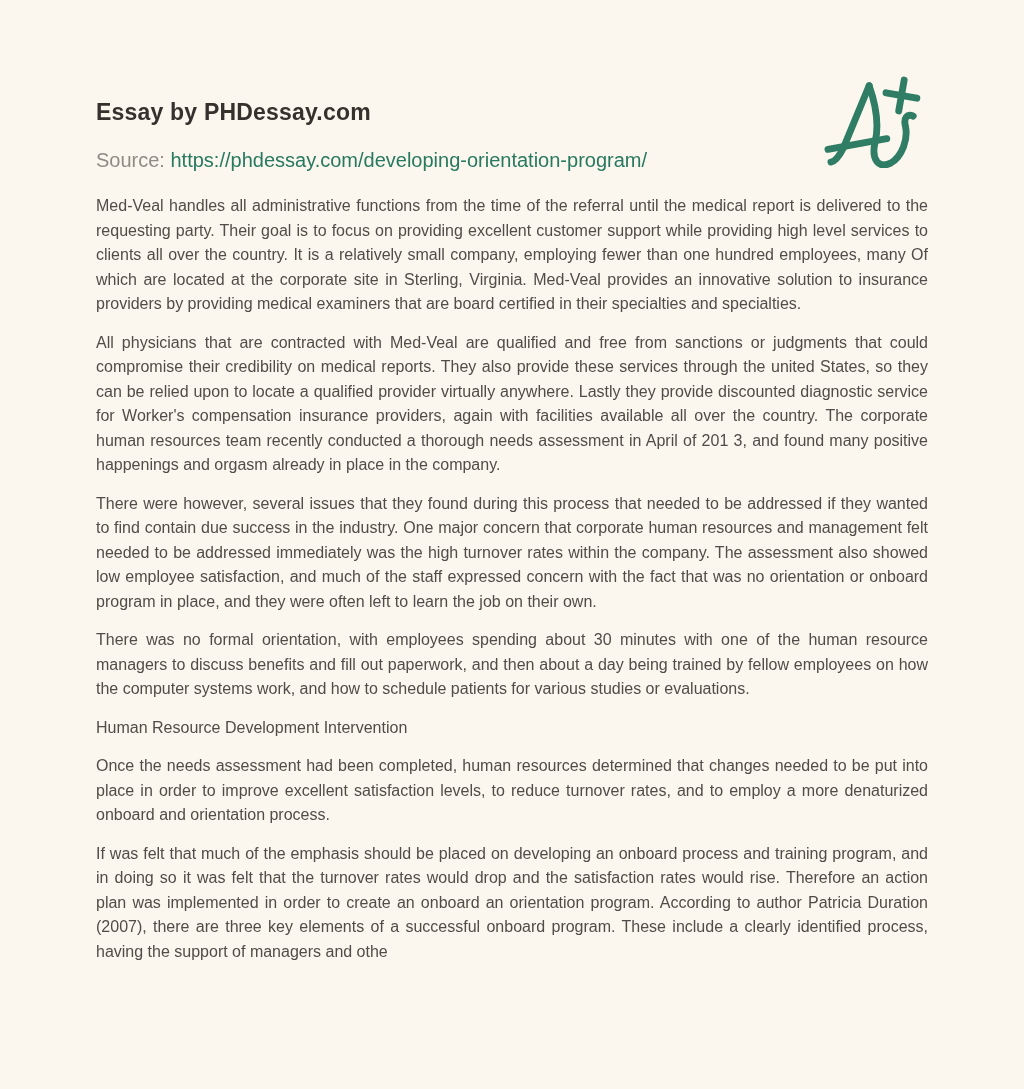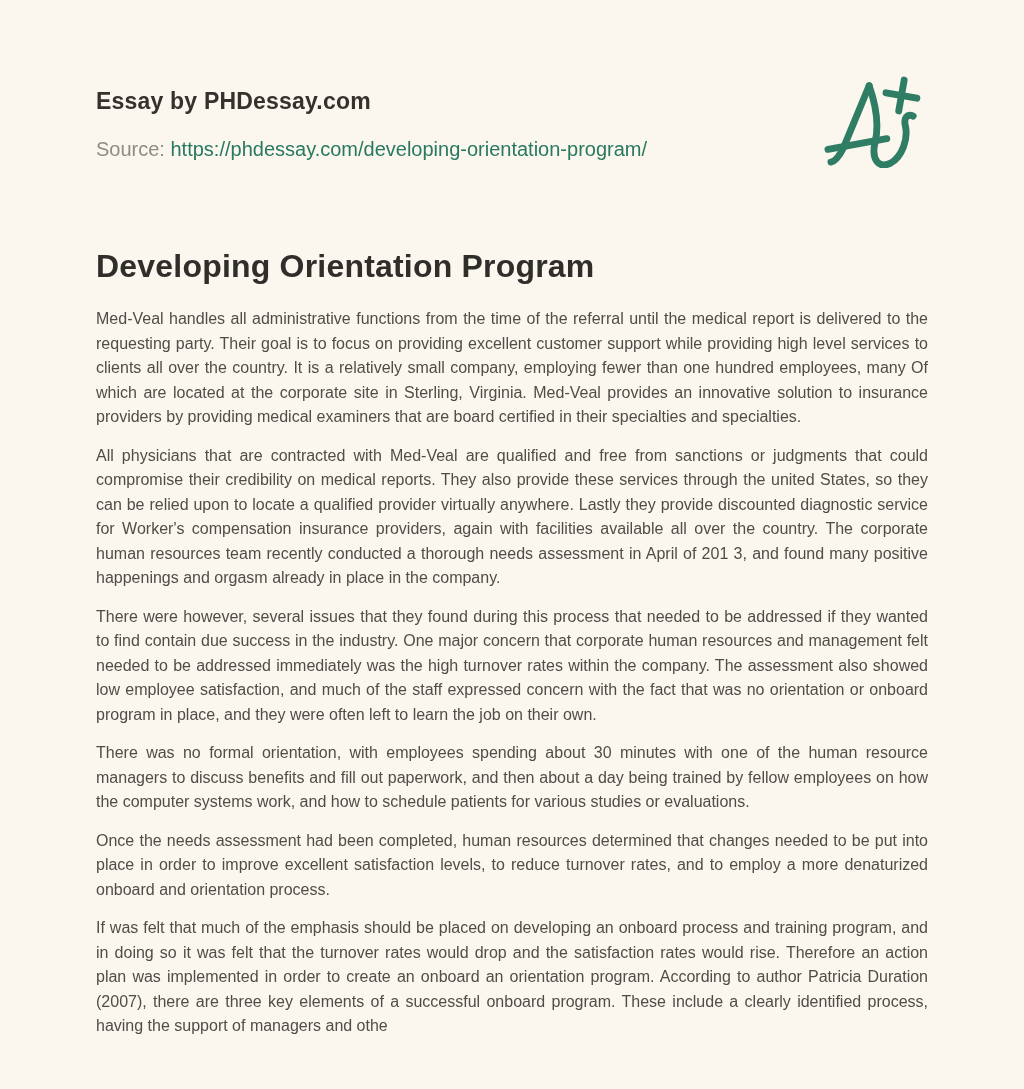--- a/index.html
+++ b/index.html
@@ -11,21 +11,21 @@
     overflow: hidden;
     background: #FBF6EE;
     font-family: "Liberation Sans", "DejaVu Sans", sans-serif;
   }
   .content {
     padding: 70px 96px 0 96px;
   }
   .header-row {
     display: flex;
     justify-content: space-between;
-    align-items: center;
+    align-items: flex-end;
   }
   .site-title {
     margin-top: 6px;
     font-size: 23px;
     font-weight: 700;
     letter-spacing: 0.2px;
     color: #35322E;
   }
   .source-line {
     margin-top: 23px;
@@ -82,25 +82,25 @@
             <path d="M4,79 L64,68"></path>
             <g transform="rotate(10 79 24)">
               <path d="M79,8 L79,40"></path>
               <path d="M63,24 L95,24"></path>
             </g>
           </g>
         </svg>
       </div>
     </div>
 
-    <h1 class="essay-title">Developing Orientation Program</h1>
 
     <div class="essay-body">
       <p>Med-Veal handles all administrative functions from the time of the referral until the medical report is delivered to the requesting party. Their goal is to focus on providing excellent customer support while providing high level services to clients all over the country. It is a relatively small company, employing fewer than one hundred employees, many Of which are located at the corporate site in Sterling, Virginia. Med-Veal provides an innovative solution to insurance providers by providing medical examiners that are board certified in their specialties and specialties.</p>
       <p>All physicians that are contracted with Med-Veal are qualified and free from sanctions or judgments that could compromise their credibility on medical reports. They also provide these services through the united States, so they can be relied upon to locate a qualified provider virtually anywhere. Lastly they provide discounted diagnostic service for Worker's compensation insurance providers, again with facilities available all over the country. The corporate human resources team recently conducted a thorough needs assessment in April of 201 3, and found many positive happenings and orgasm already in place in the company.</p>
       <p>There were however, several issues that they found during this process that needed to be addressed if they wanted to find contain due success in the industry. One major concern that corporate human resources and management felt needed to be addressed immediately was the high turnover rates within the company. The assessment also showed low employee satisfaction, and much of the staff expressed concern with the fact that was no orientation or onboard program in place, and they were often left to learn the job on their own.</p>
       <p>There was no formal orientation, with employees spending about 30 minutes with one of the human resource managers to discuss benefits and fill out paperwork, and then about a day being trained by fellow employees on how the computer systems work, and how to schedule patients for various studies or evaluations.</p>
+      <p class="section-heading">Human Resource Development Intervention</p>
       <p>Once the needs assessment had been completed, human resources determined that changes needed to be put into place in order to improve excellent satisfaction levels, to reduce turnover rates, and to employ a more denaturized onboard and orientation process.</p>
       <p>If was felt that much of the emphasis should be placed on developing an onboard process and training program, and in doing so it was felt that the turnover rates would drop and the satisfaction rates would rise. Therefore an action plan was implemented in order to create an onboard an orientation program. According to author Patricia Duration (2007), there are three key elements of a successful onboard program. These include a clearly identified process, having the support of managers and othe</p>
     </div>
 
   </div>
 </div>
 
 </body></html>

